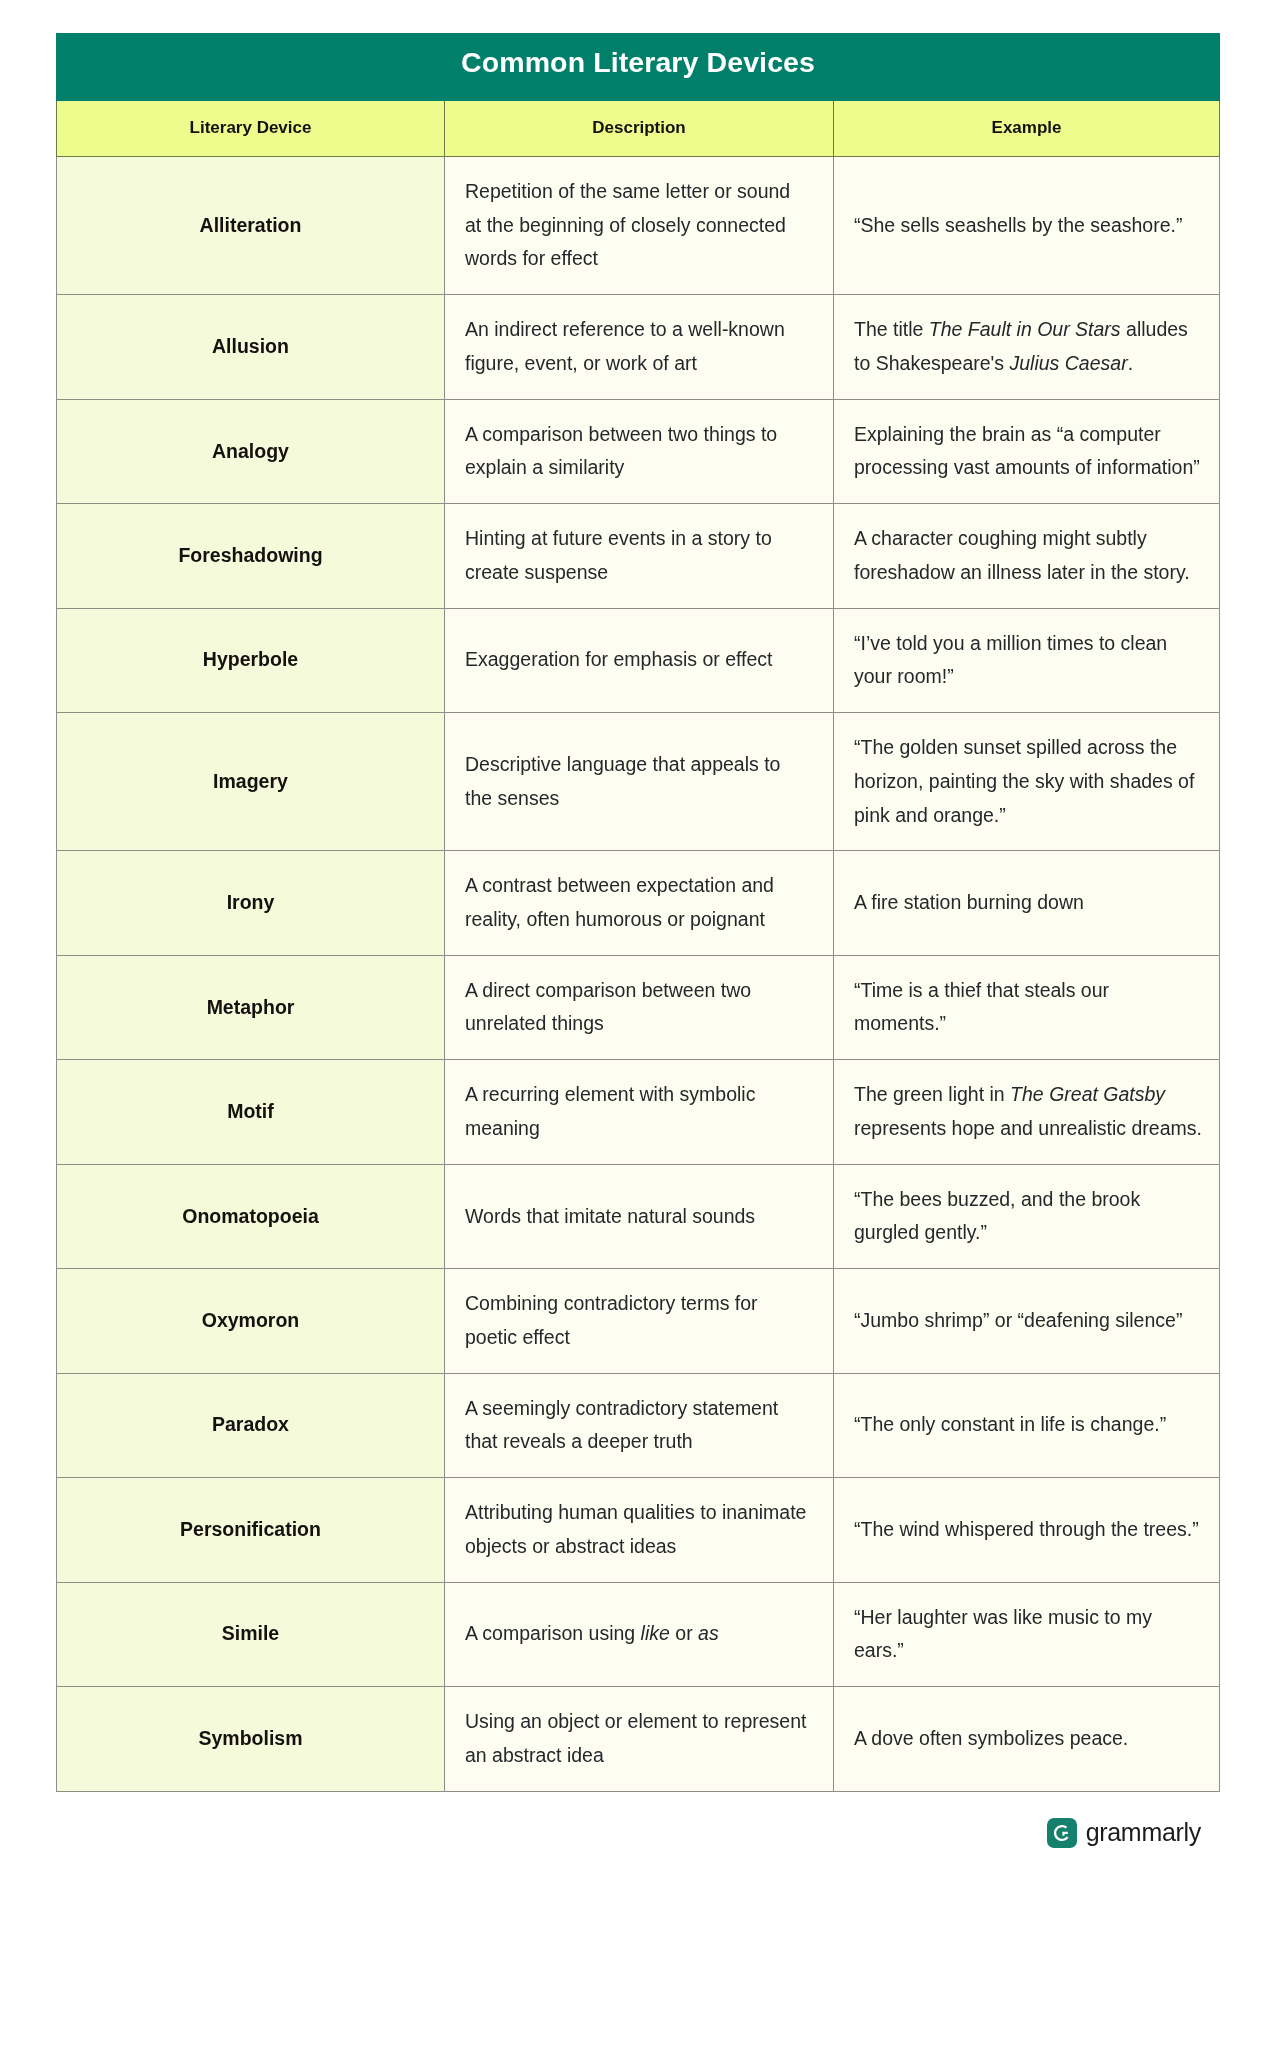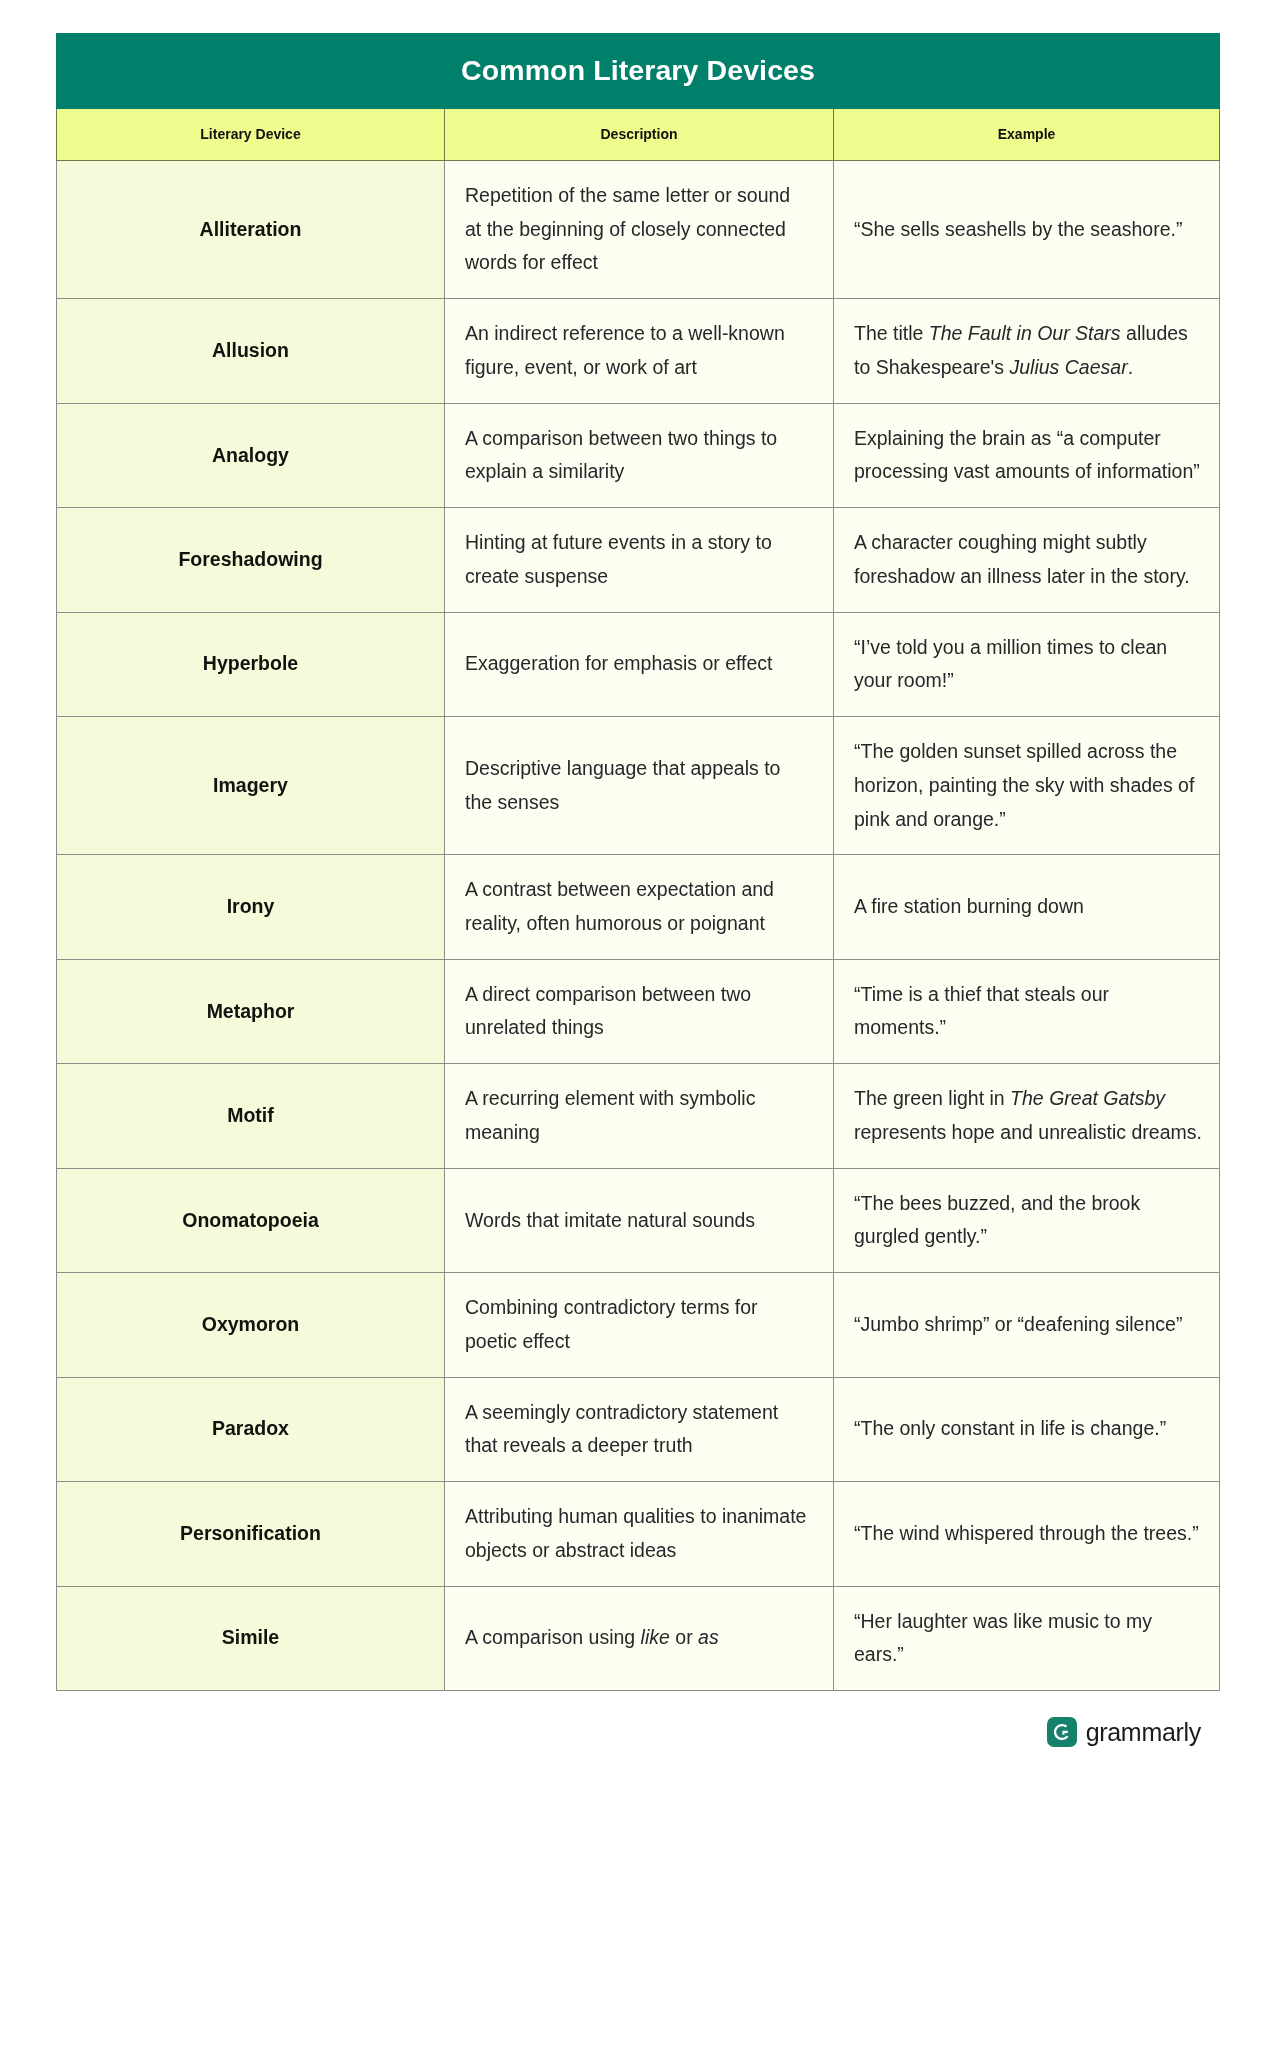--- a/index.html
+++ b/index.html
@@ -30,29 +30,29 @@
   }
 
   
   .title-cell {
     background: #00806a;
     color: #ffffff;
     text-align: center;
     font-size: 28.5px;
     font-weight: bold;
     letter-spacing: 0.1px;
-    padding: 20px 10px 21px 10px;
+    padding: 12px 10px 21px 10px;
     border: 1px solid #00806a;
   }
 
   
   thead.colhead th {
     background: #eefb8d;
     border: 1px solid #6e7a46;
-    font-size: 14px;
+    font-size: 17px;
     font-weight: bold;
     color: #14110f;
     text-align: center;
     padding: 17px 8px 18px 8px;
     vertical-align: middle;
   }
 
   
   tbody td {
     border: 1px solid #8e8e88;
@@ -206,20 +206,25 @@
         </tr>
         <tr>
           <td class="c-device">Personification</td>
           <td class="c-desc">Attributing human qualities to inanimate objects or abstract ideas</td>
           <td class="c-example">“The wind whispered through the trees.”</td>
         </tr>
         <tr>
           <td class="c-device">Simile</td>
           <td class="c-desc">A comparison using <i>like</i> or <i>as</i></td>
           <td class="c-example">“Her laughter was like music to my ears.”</td>
+        </tr>
+        <tr>
+          <td class="c-device">Symbolism</td>
+          <td class="c-desc">Using an object or element to represent an abstract idea</td>
+          <td class="c-example">A dove often symbolizes peace.</td>
         </tr>
       </tbody>
   </table>
 
   <div class="footer">
     <div class="logo">
       <span class="logo-mark">
         <svg width="22" height="22" viewBox="0 0 24 24" aria-hidden="true">
           <path d="M12 3.2a8.8 8.8 0 1 0 7.1 14.0l-2.0-1.5A6.3 6.3 0 1 1 12 5.7c1.5 0 2.9.5 4.0 1.4l1.7-1.9A8.75 8.75 0 0 0 12 3.2z" fill="#ffffff"></path>
           <path d="M12.4 10.6h5.9v2.4h-3.6v2.0h-2.3z" fill="#ffffff"></path>

